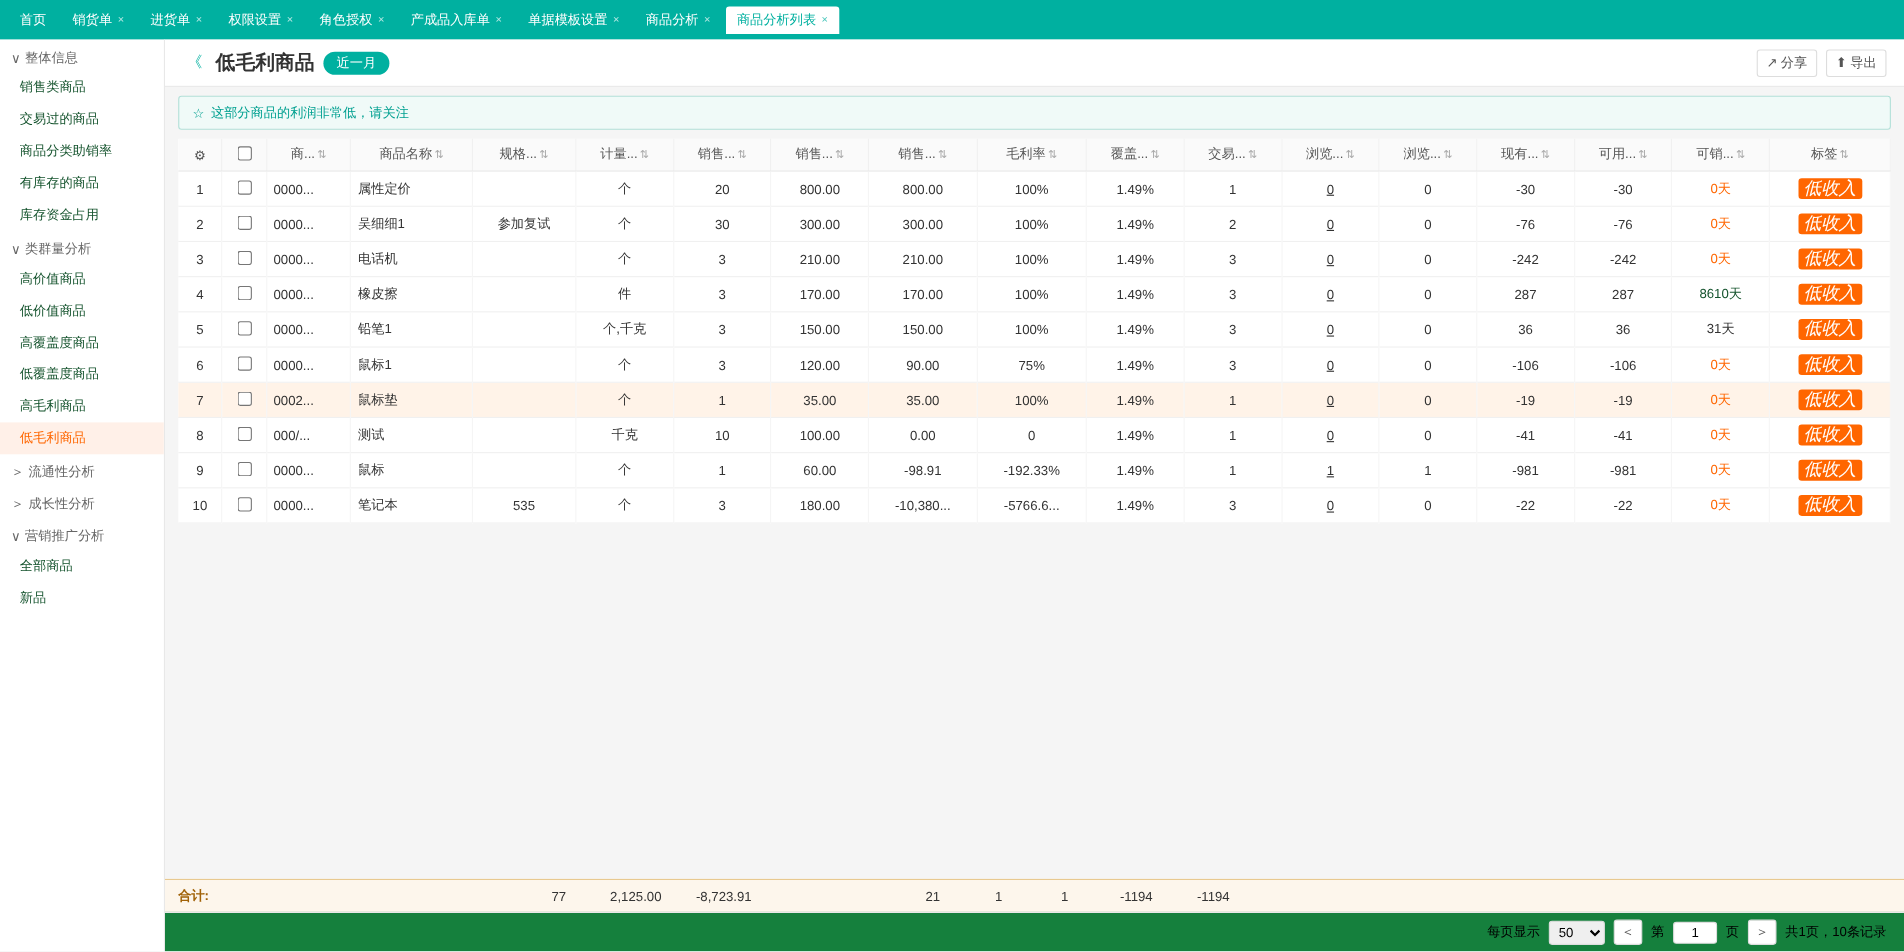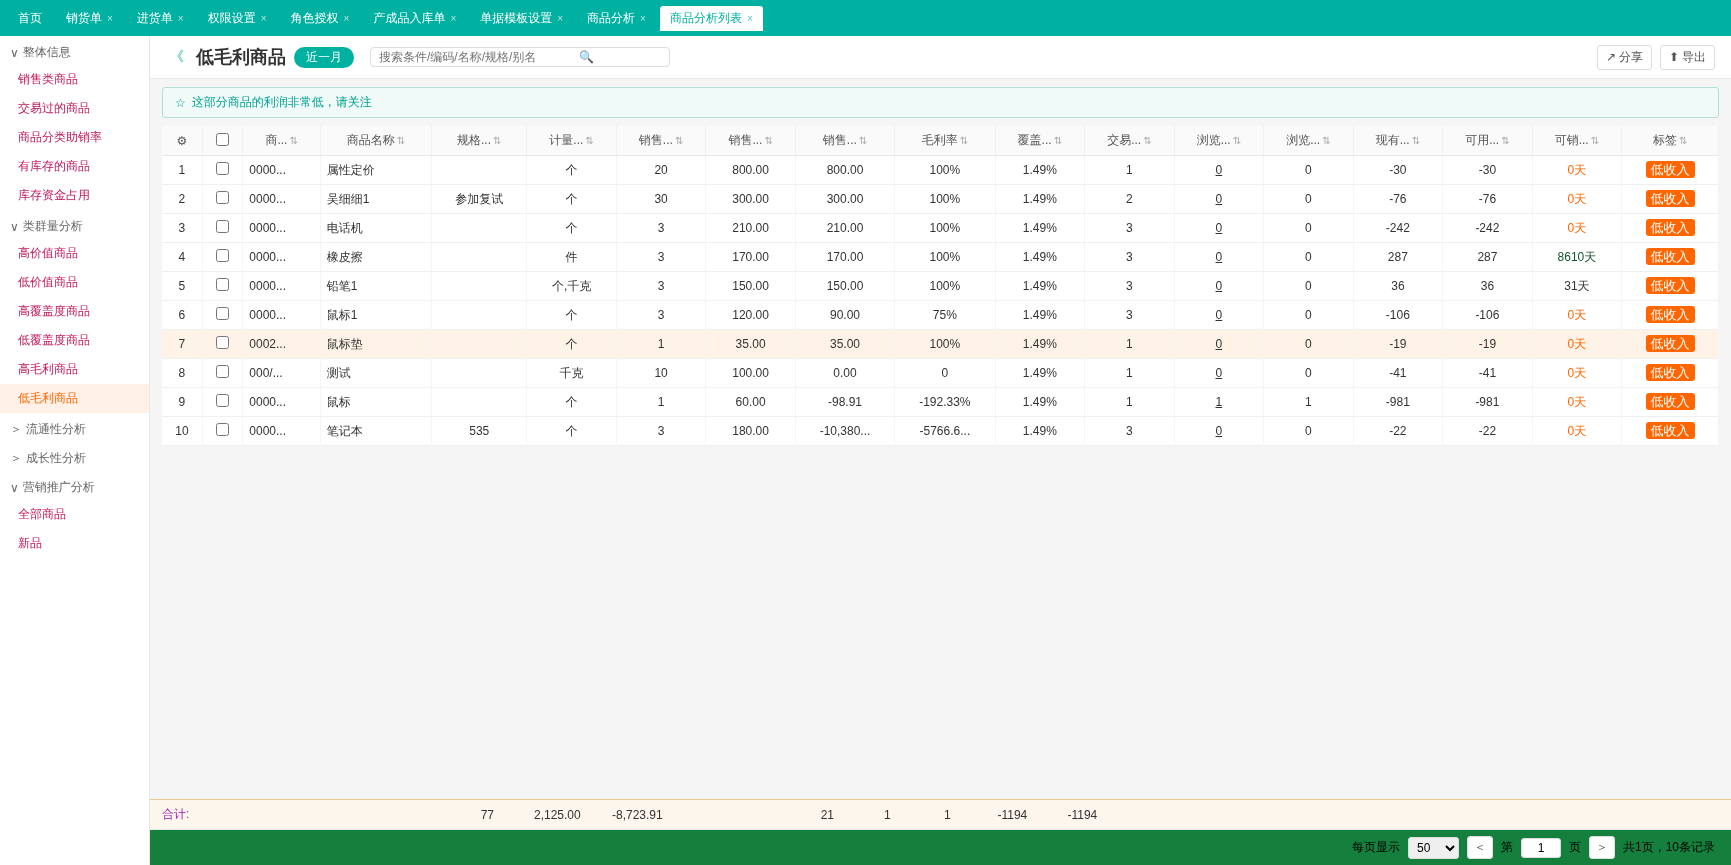--- a/index.html
+++ b/index.html
@@ -45,21 +45,21 @@
       color: #666;
       padding: 8px 10px 4px 10px;
       font-size: 12px;
       display: flex;
       align-items: center;
       gap: 4px;
       cursor: pointer;
     }
     .sidebar-item {
       padding: 6px 10px 6px 18px;
-      color: #be185d;
+      color: #14532d;
       cursor: pointer;
       white-space: nowrap;
     }
     .sidebar-item.active { background: #fff0e8; color: #ff6600; }
 
     
     .content-area {
       flex: 1;
       display: flex;
       flex-direction: column;
@@ -178,34 +178,35 @@
       color: #333;
       border-right: 1px solid #f5f5f5;
       white-space: nowrap;
     }
     tbody td.left { text-align: left; }
     .tag-badge {
       background: #ff6600;
       color: #fff;
       border-radius: 3px;
       padding: 1px 5px;
-      font-size: 13px;
+      font-size: 16px;
+      font-style: italic;
     }
     .underline-link { text-decoration: underline; color: #333; cursor: pointer; }
 
     
     .table-footer {
       background: #fdf6ec;
       border-top: 1px solid #e8c990;
       padding: 6px 12px;
       display: flex;
       align-items: center;
       gap: 8px;
     }
-    .total-label { color: #a21caf; font-weight: normal; }
+    .total-label { color: #a16207; font-weight: bold; margin-right: 20px; }
     .total-cells {
       display: flex;
       align-items: flex-start;
       gap: 0;
       flex: 1;
     }
     .total-cell {
       text-align: center;
       padding: 0 6px;
       min-width: 70px;
@@ -334,24 +335,20 @@
     <div class="sidebar-item"><span>全部商品</span></div>
     <div class="sidebar-item"><span>新品</span></div>
   </div>
 
   <div class="content-area">
 
     <div class="page-header">
       <span class="collapse-btn">《</span>
       <span class="page-title">低毛利商品</span>
       <button class="filter-btn">近一月</button>
-      <div class="search-box">
-        <input type="text" placeholder="搜索条件/编码/名称/规格/别名" style="">
-        <span style="color:#00b0a0; cursor:pointer;">🔍</span>
-      </div>
       <div class="header-actions">
         <button class="action-btn">
           <span>↗</span>
           <span>分享</span>
         </button>
         <button class="action-btn">
           <span>⬆</span>
           <span>导出</span>
         </button>
       </div>

